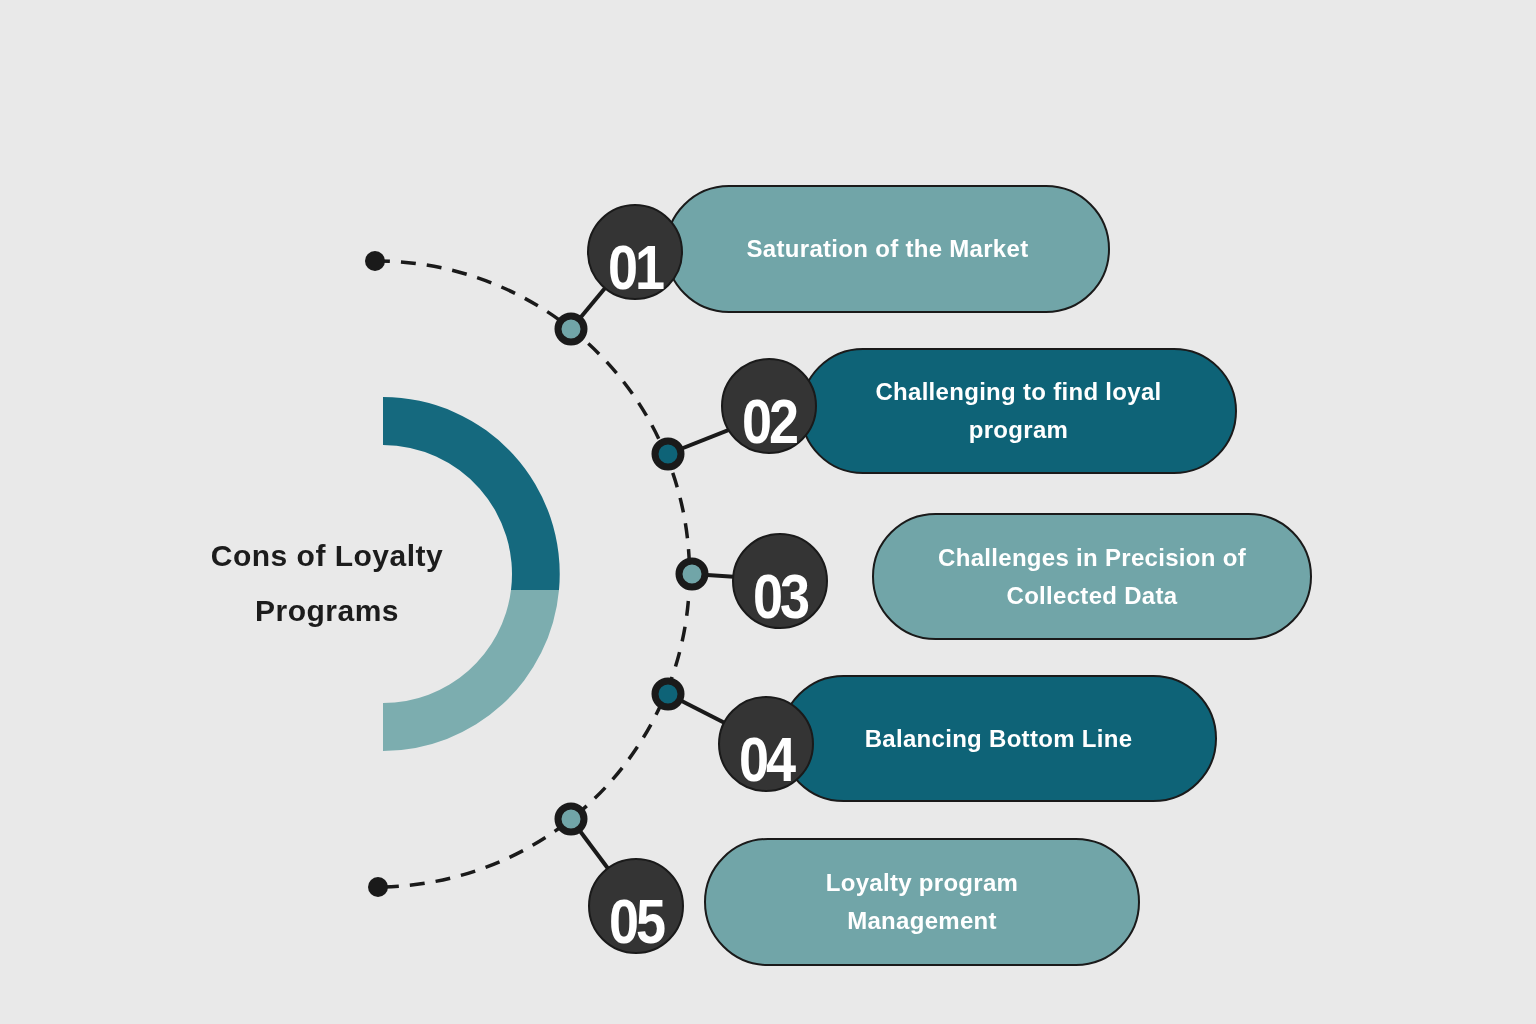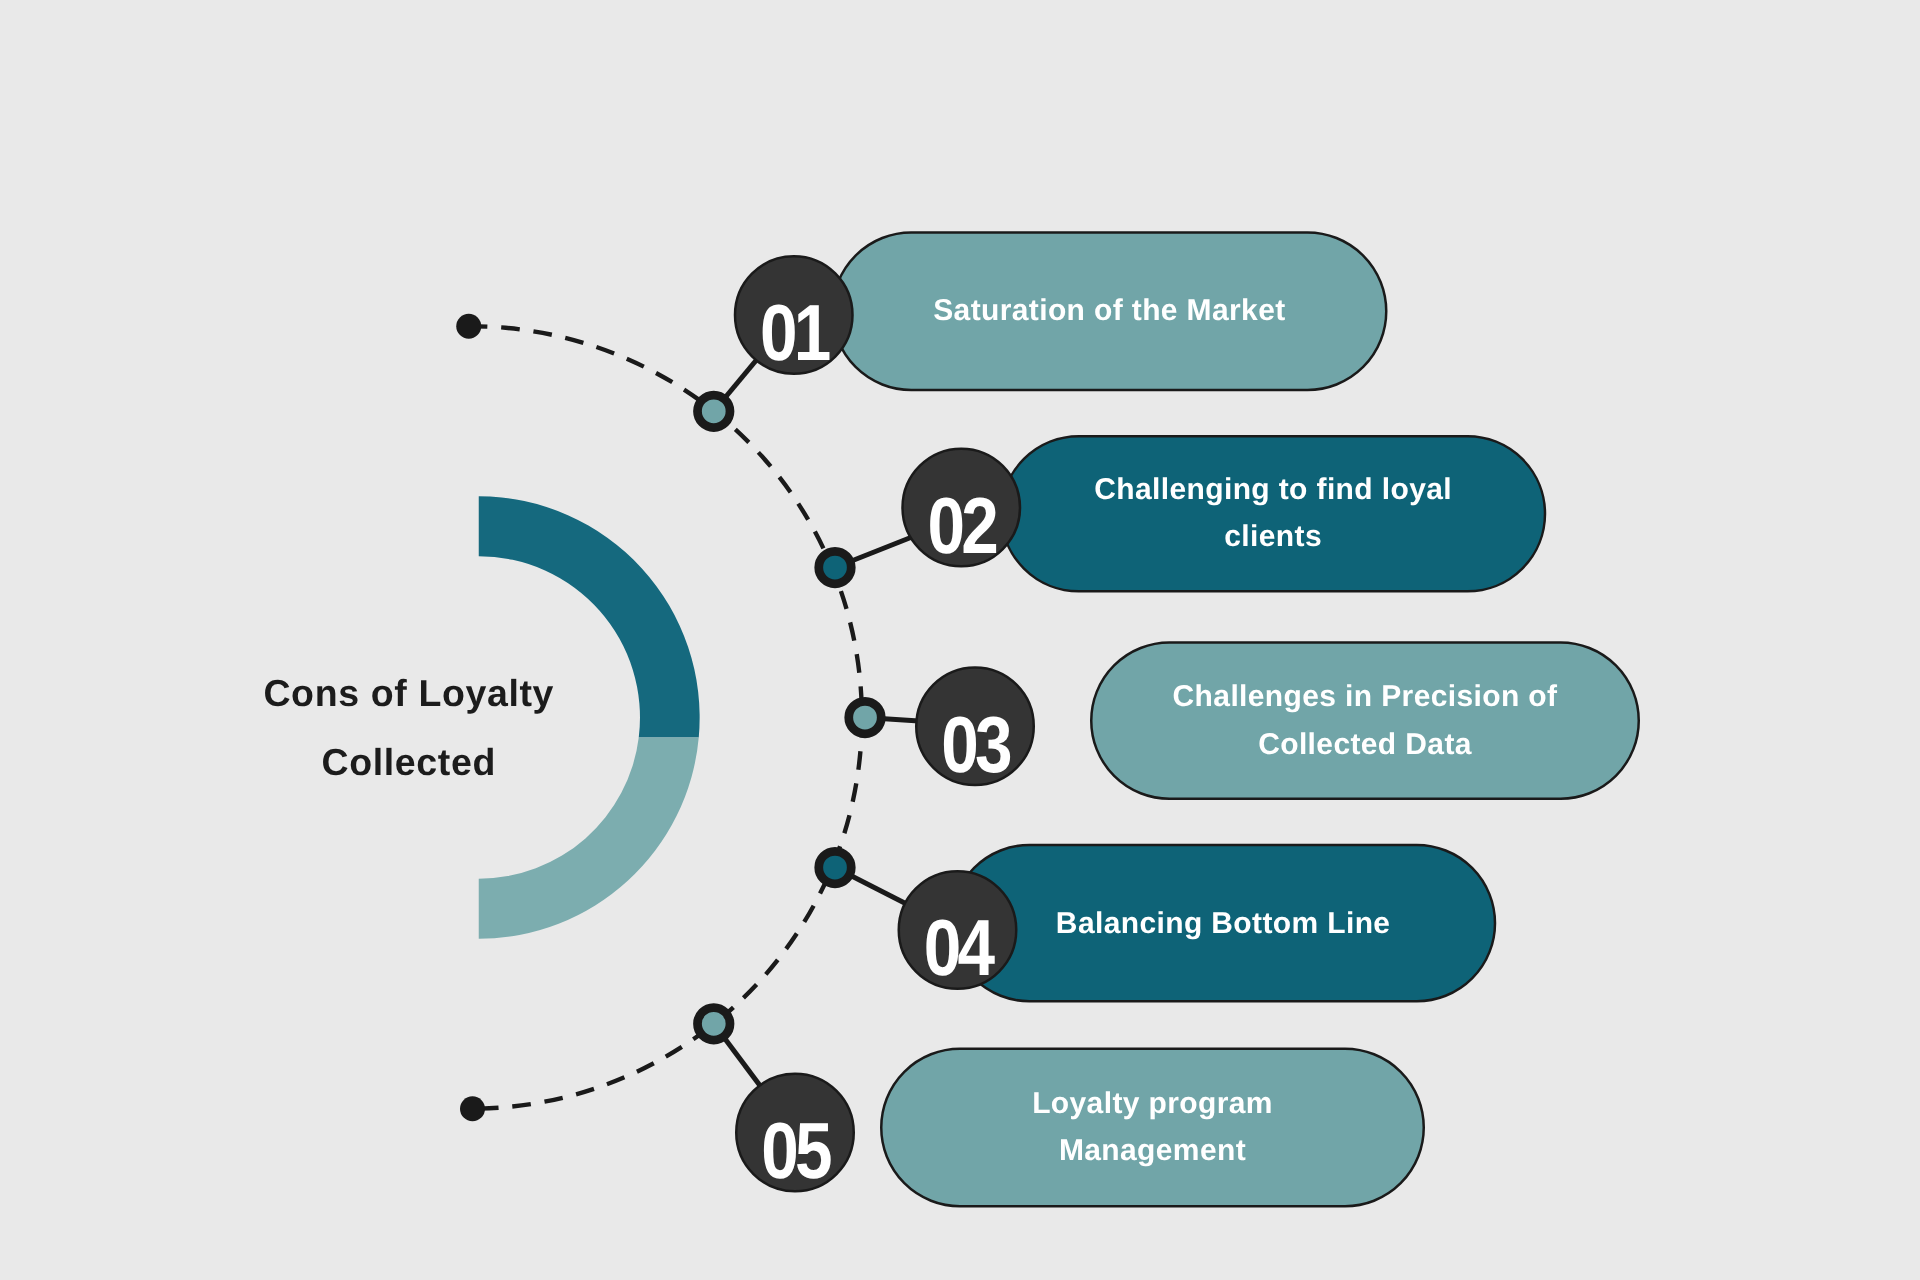--- a/index.html
+++ b/index.html
@@ -70,21 +70,21 @@
   }
   
   .item1 .pill{left:665px;top:185px;width:445px;height:128px;}
   .item1 .num-circle{left:587px;top:204px;}
   .item2 .pill{left:800px;top:348px;width:437px;height:126px;}
   .item2 .num-circle{left:721px;top:358px;}
   .item2 .pill-label{max-width:360px;}
   .item3 .pill{left:872px;top:513px;width:440px;height:127px;}
   .item3 .num-circle{left:732px;top:533px;}
   .item3 .pill-label{max-width:390px;}
-  .item4 .pill{left:760px;top:675px;width:437px;height:127px;}
+  .item4 .pill{left:780px;top:675px;width:437px;height:127px;}
   .item4 .num-circle{left:718px;top:696px;}
   .item5 .pill{left:704px;top:838px;width:436px;height:128px;}
   .item5 .num-circle{left:588px;top:858px;}
   .item5 .pill-label{max-width:300px;}
 </style>
 </head>
 <body>
 
 <div class="canvas">
 
@@ -106,35 +106,35 @@
 
     <circle cx="571" cy="329" r="13" fill="var(--light-teal)" stroke="var(--stroke)" stroke-width="7"></circle>
     <circle cx="668" cy="454" r="13" fill="var(--dark-teal)" stroke="var(--stroke)" stroke-width="7"></circle>
     <circle cx="692" cy="574" r="13" fill="var(--light-teal)" stroke="var(--stroke)" stroke-width="7"></circle>
     <circle cx="668" cy="694" r="13" fill="var(--dark-teal)" stroke="var(--stroke)" stroke-width="7"></circle>
     <circle cx="571" cy="819" r="13" fill="var(--light-teal)" stroke="var(--stroke)" stroke-width="7"></circle>
   </svg>
 
   <div class="title">
     <div>Cons of Loyalty</div>
-    <div>Collected</div>
+    <div>Programs</div>
   </div>
 
   <div class="item item1">
     <div class="pill pill-light">
       <span class="pill-label">Saturation of the Market</span>
     </div>
     <div class="num-circle">
       <span class="num">01</span>
     </div>
   </div>
 
   <div class="item item2">
     <div class="pill pill-dark">
-      <span class="pill-label">Challenging to find loyal clients</span>
+      <span class="pill-label">Challenging to find loyal program</span>
     </div>
     <div class="num-circle">
       <span class="num">02</span>
     </div>
   </div>
 
   <div class="item item3">
     <div class="pill pill-light">
       <span class="pill-label">Challenges in Precision of Collected Data</span>
     </div>

